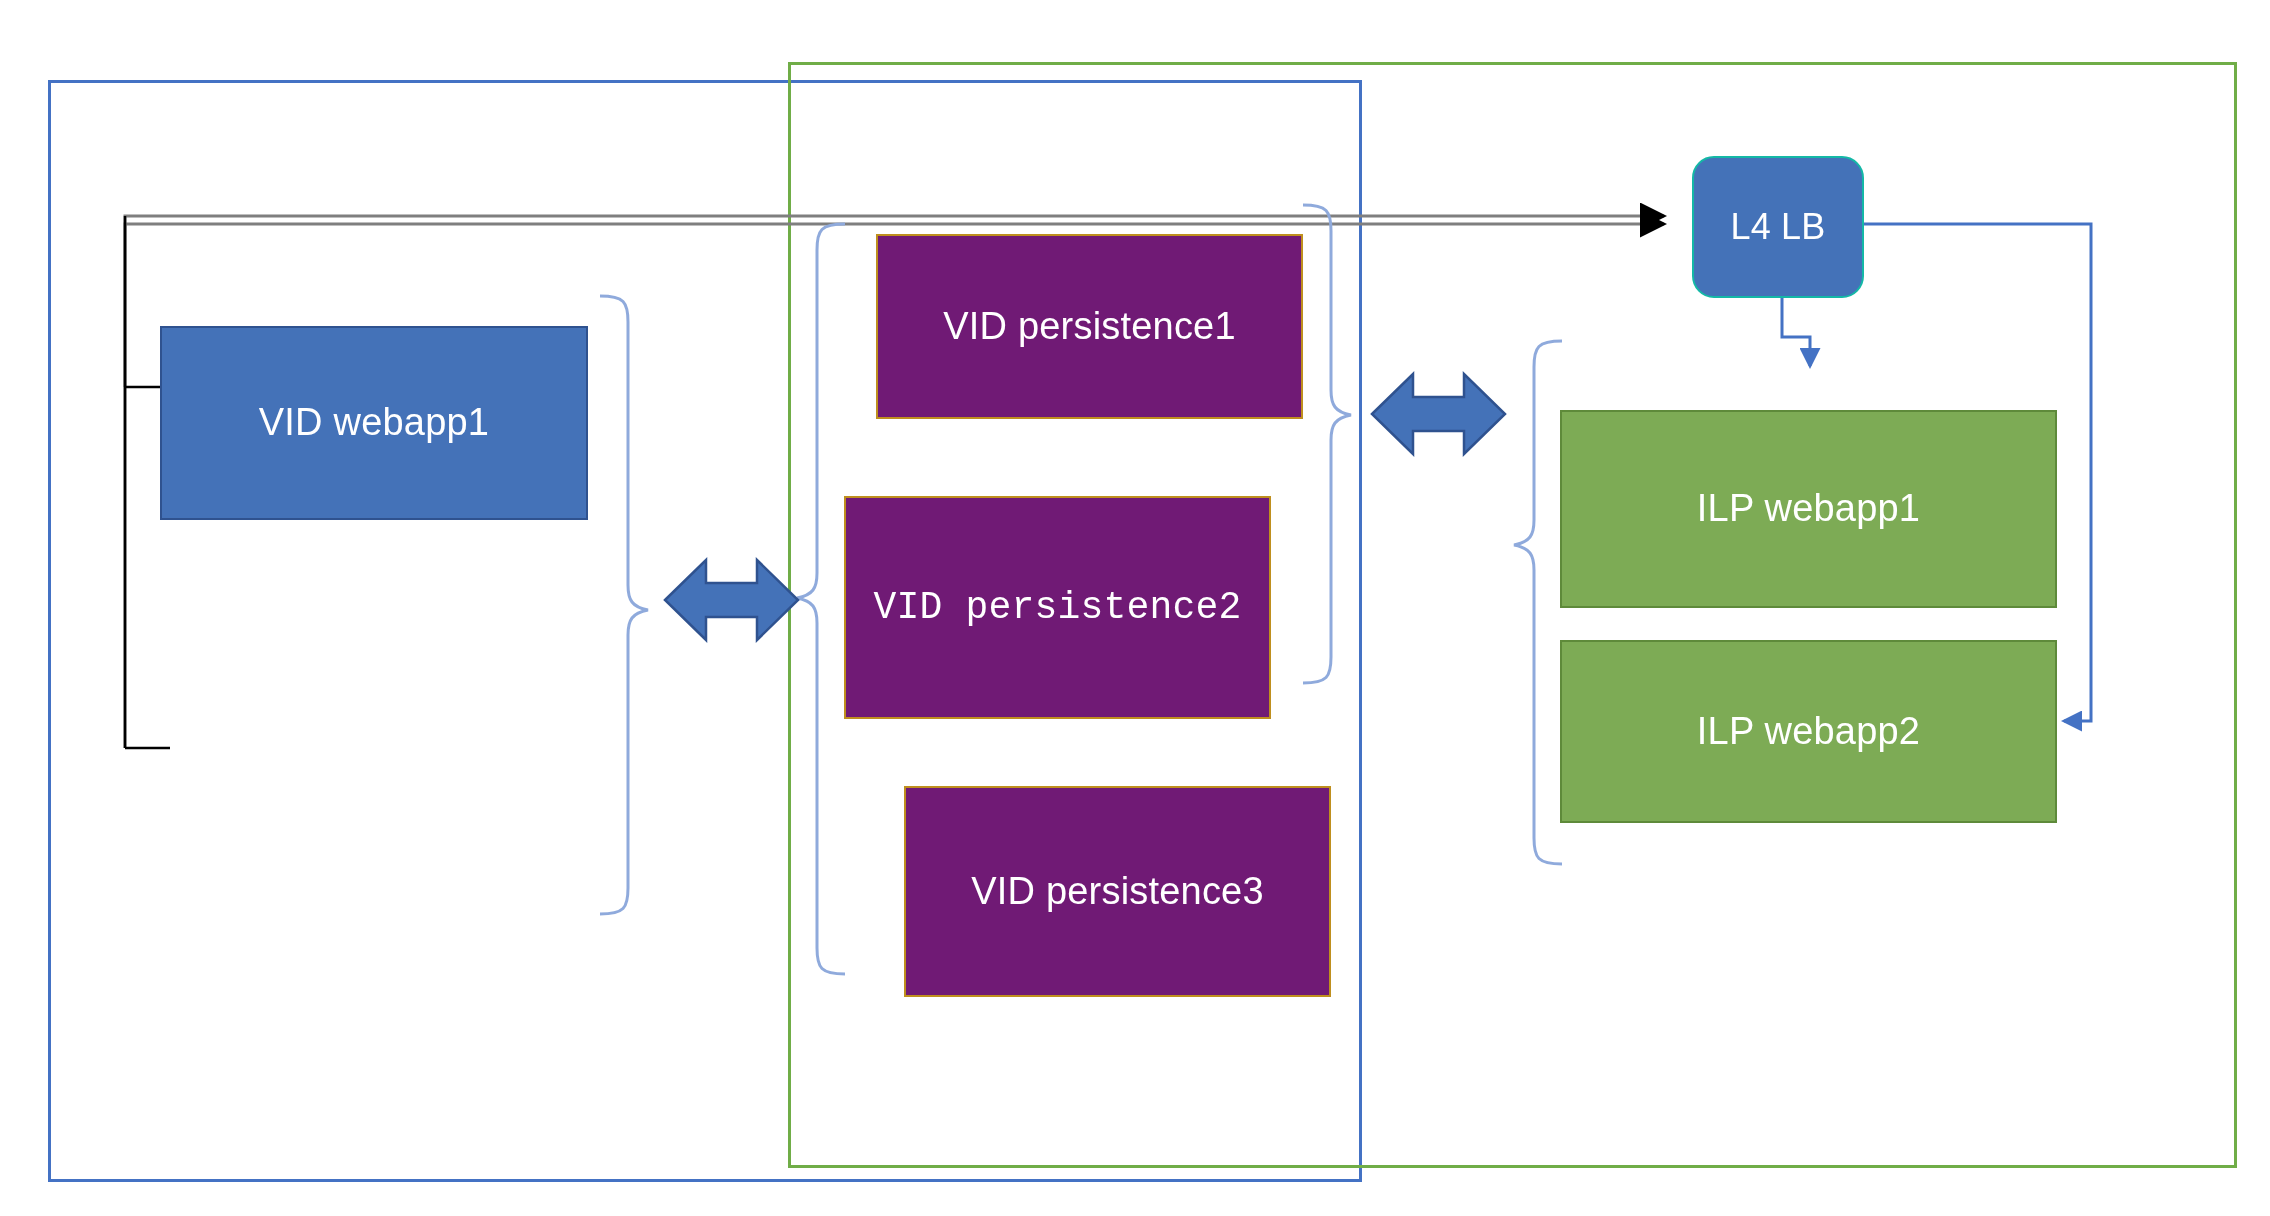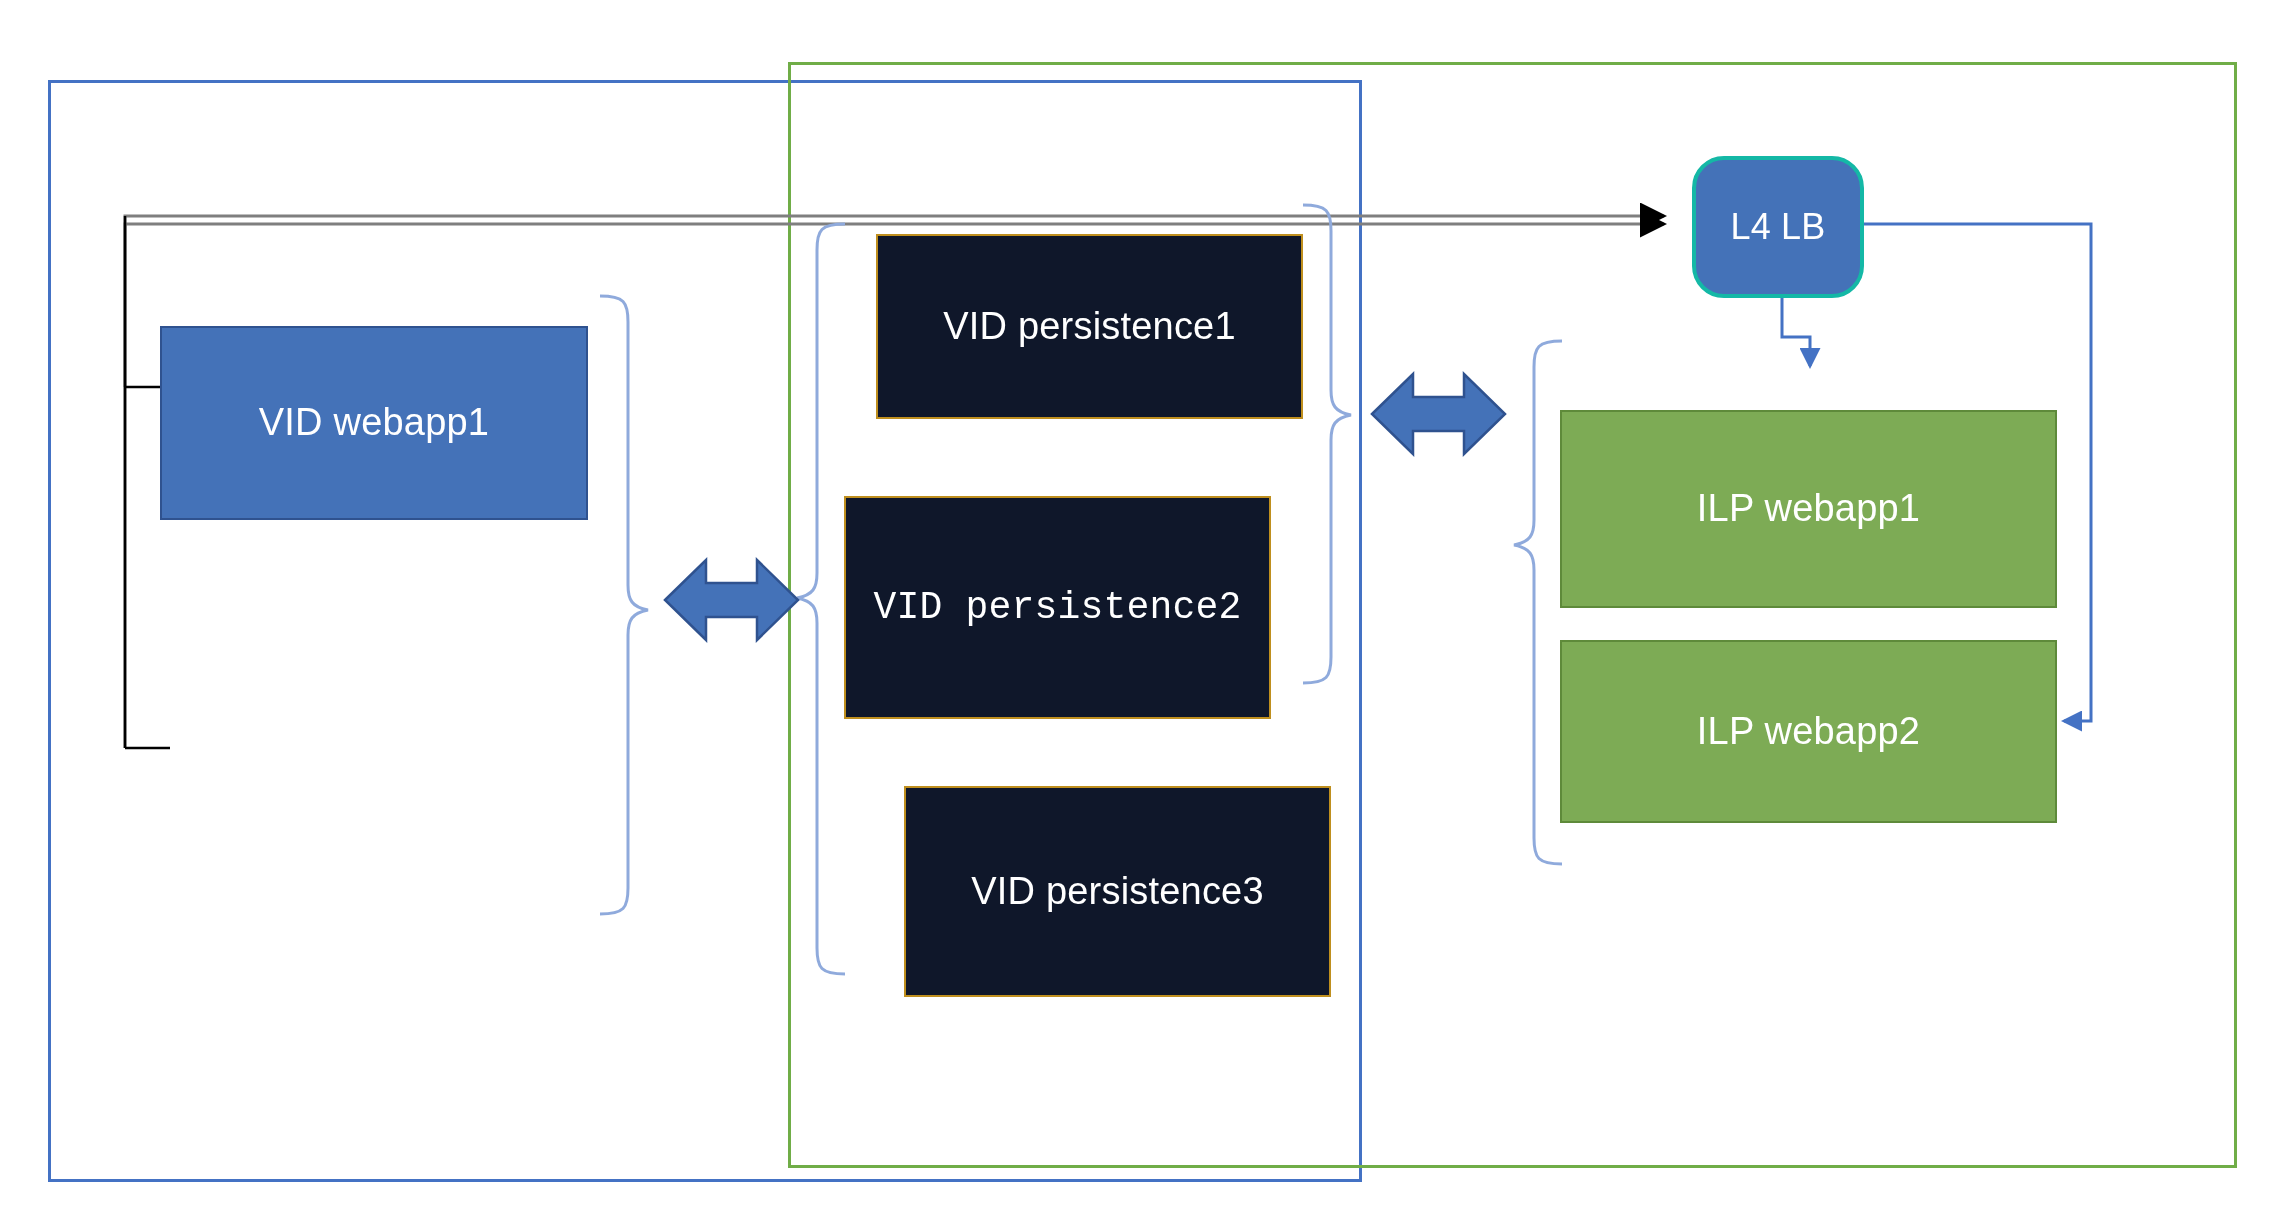--- a/index.html
+++ b/index.html
@@ -37,31 +37,31 @@
     letter-spacing: 0.2px;
     text-align: center;
     line-height: 1.15;
     user-select: none;
   }
   .node-blue {
     background: #4472B8;
     border: 2px solid #2F528F;
   }
   .node-amber {
-    background: #0f172a;
+    background: #701a75;
     border: 2px solid #BF8F1E;
   }
   .node-green {
     background: #7DAB55;
     border: 2px solid #5E8A3A;
   }
   .node-lb {
     background: #4472B8;
-    border: 4px solid #14b8a6;
-    border-radius: 32px;
+    border: 2px solid #14b8a6;
+    border-radius: 22px;
     font-size: 36px;
   }
   .group-box {
     position: absolute;
     box-sizing: border-box;
     background: transparent;
   }
   .group-blue {
     border: 3px solid #4472C4;
   }

